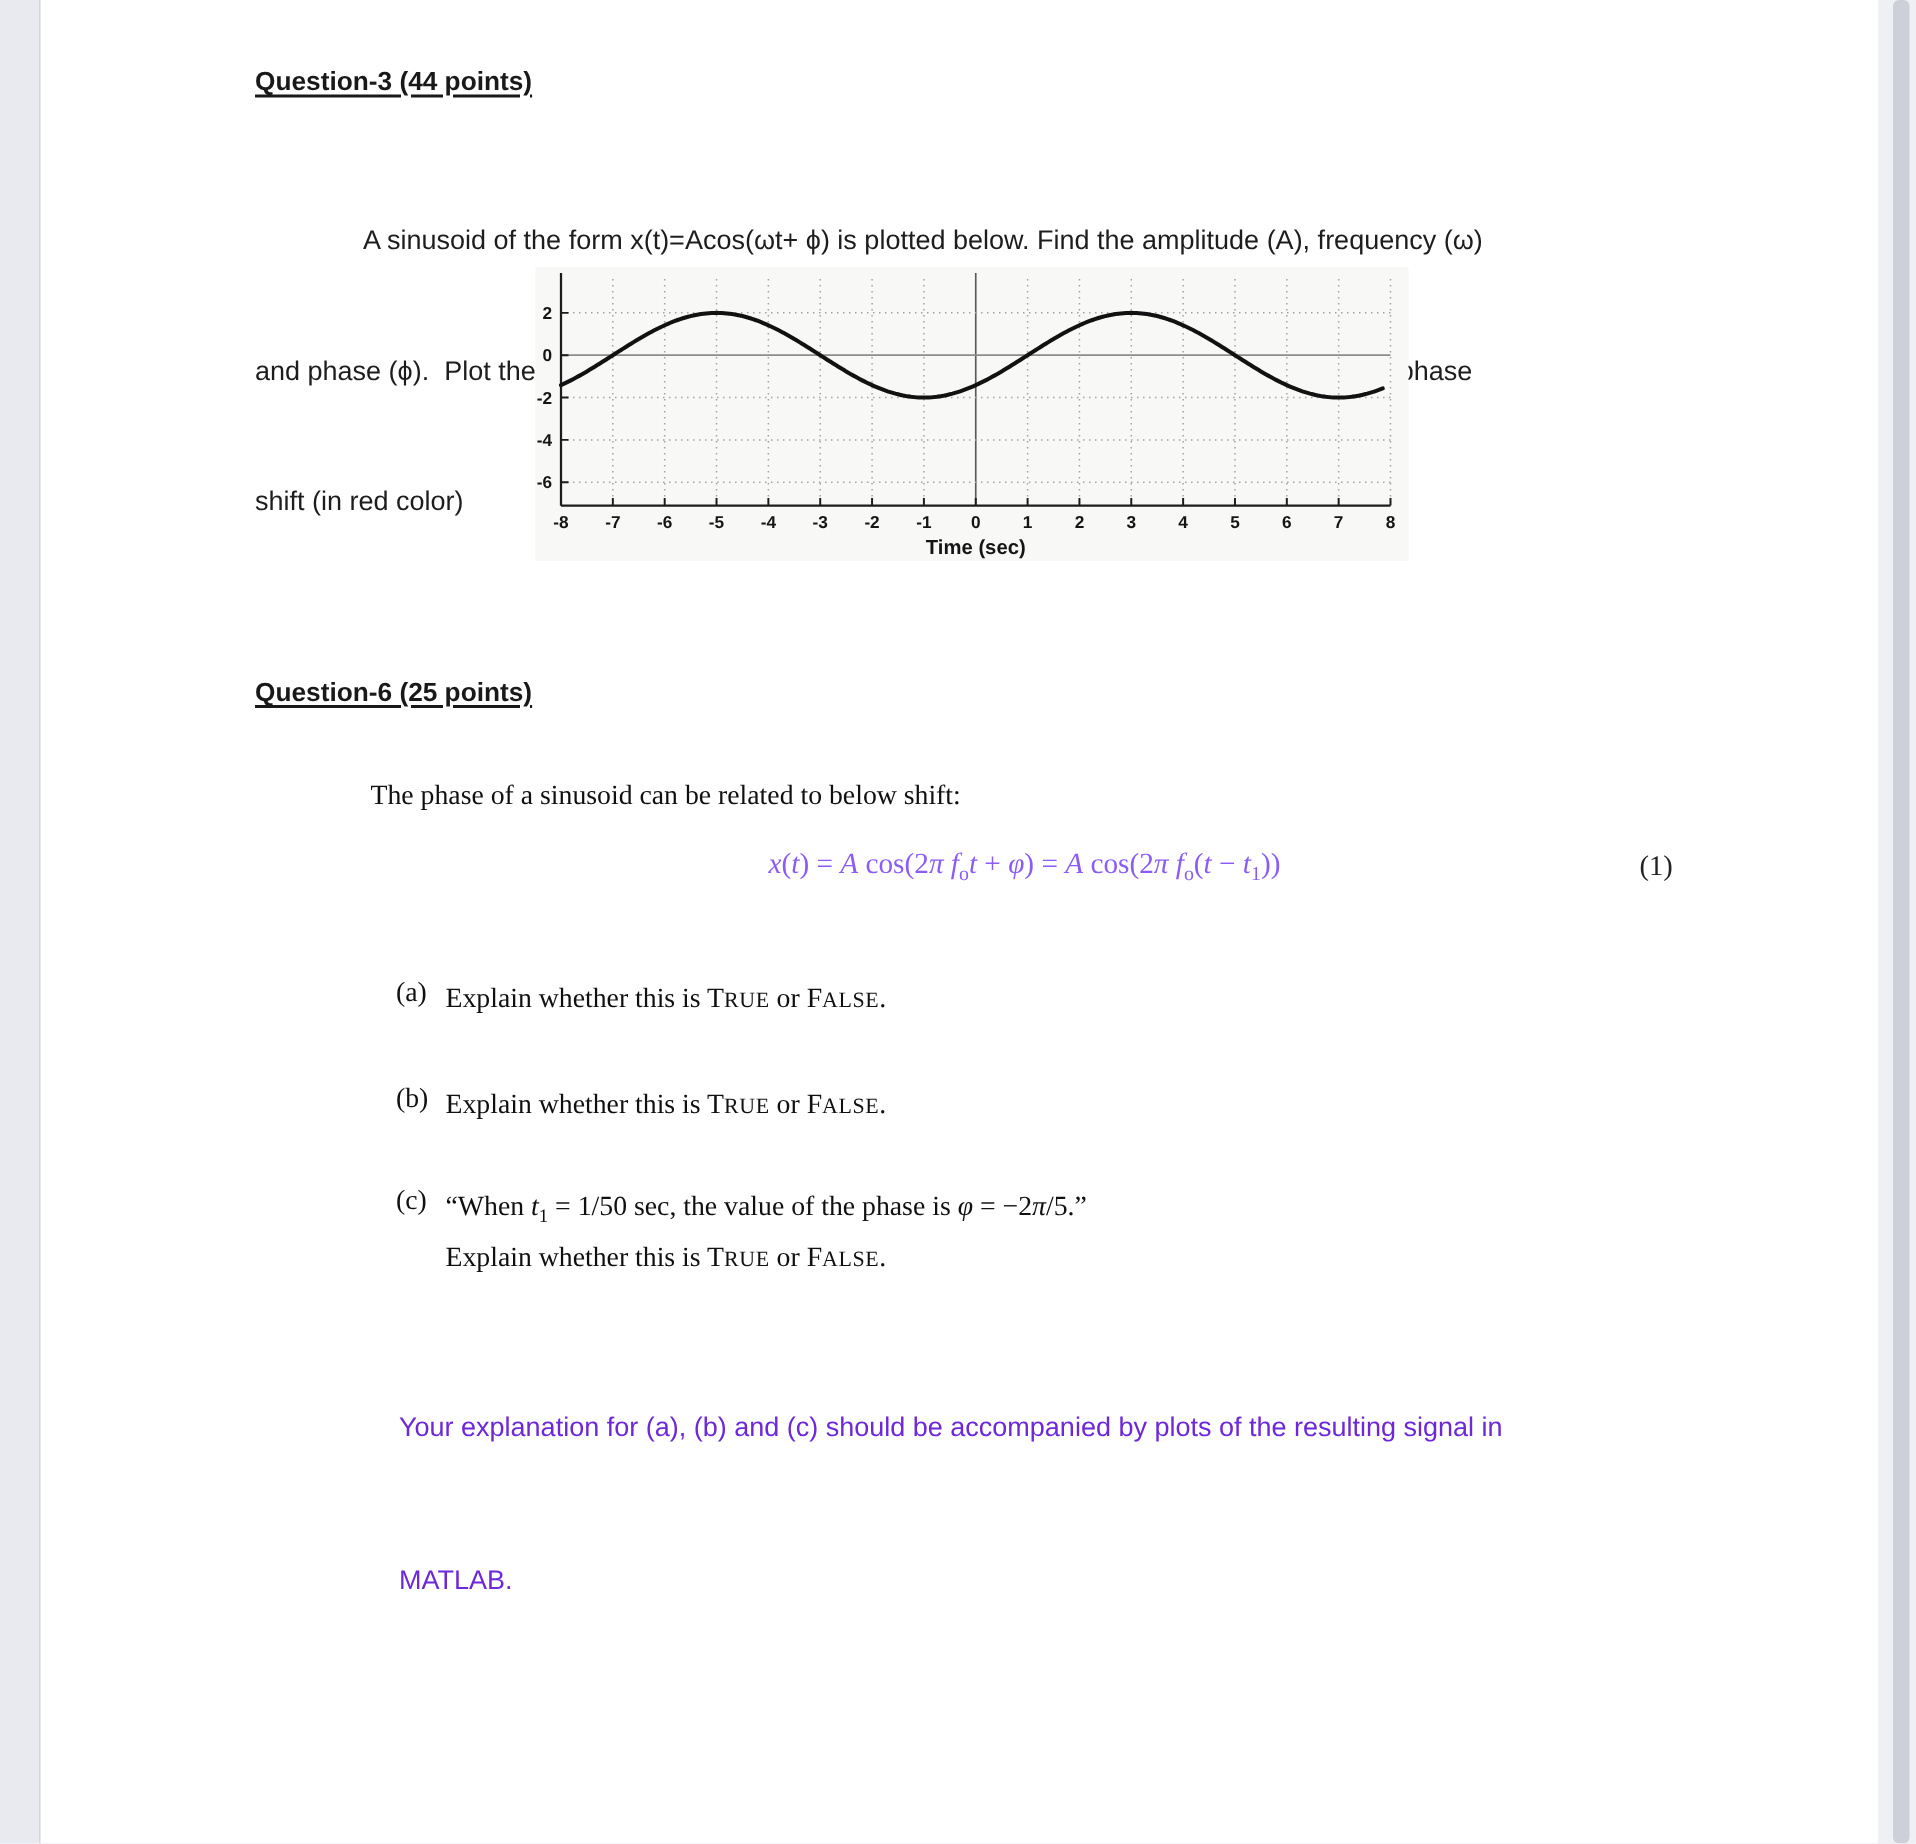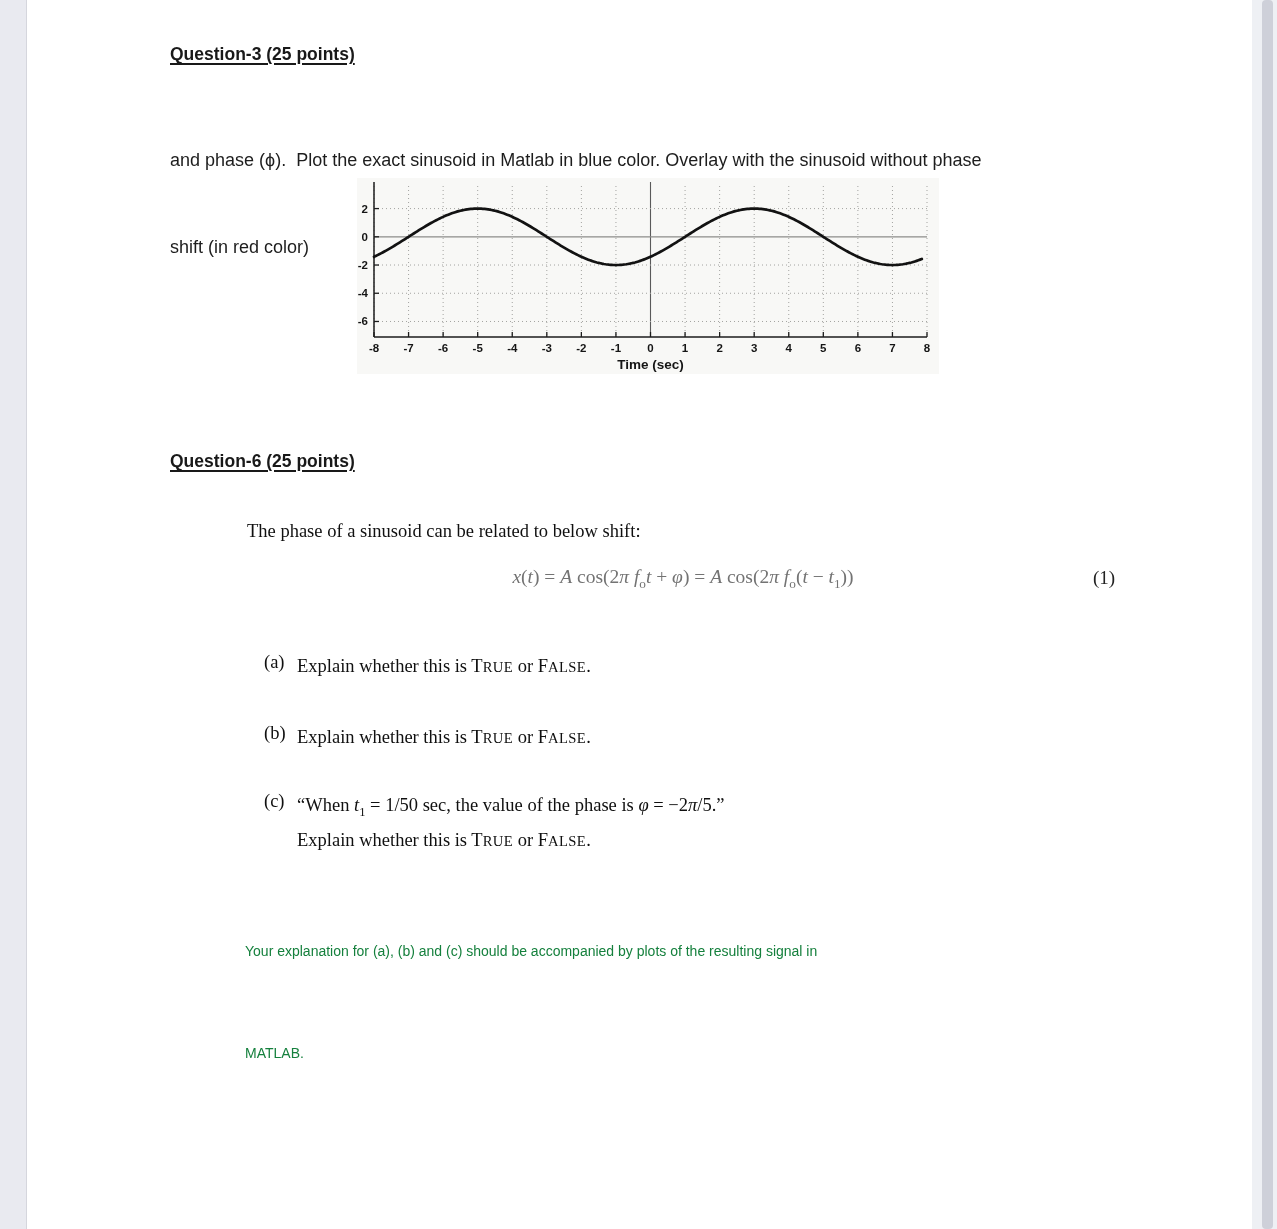--- a/index.html
+++ b/index.html
@@ -60,21 +60,21 @@
     color:#101010;
     white-space:pre;
   }
   .equation-row{
     position:absolute;
     left:220px;top:566px;
     width:872px;
     text-align:center;
     font-family:"Liberation Serif",serif;
     font-size:19.5px;
-    color:#737373;
+    color:#8b5cf6;
   }
   .equation-number{
     position:absolute;
     left:1066px;top:567px;
     font-family:"Liberation Serif",serif;
     font-size:19px;
     color:#222;
   }
   .q4-item{
     position:absolute;
@@ -85,43 +85,45 @@
   }
   .q4-item .item-label{
     width:33px;
     flex:0 0 33px;
   }
   .q4-item .item-body{line-height:28px;}
   .sc{font-size:79%;letter-spacing:0.4px;}
   sub{font-size:68%;}
   .closing{
     position:absolute;
-    font-size:14px;
+    font-size:18px;
     line-height:34px;
-    color:#15803d;
-    white-space:pre;
+    color:#6d28d9;
+    white-space:pre;
+    margin-left:21px;
   }
   .figure{
     position:absolute;
     left:330px;top:178px;
     width:582px;height:196px;
     background:#f8f8f6;
   }
   .figure svg{display:block;}
 </style>
 </head>
 <body>
 
 <div class="viewport">
 
   <div class="page">
 
-    <div class="q-heading" style="left:143px;top:44px;">Question-3 (25 points)</div>
+    <div class="q-heading" style="left:143px;top:44px;">Question-3 (44 points)</div>
 
     <div class="sans-par" style="left:143px;top:88px;width:960px;">
+      <div class="indent">A sinusoid of the form x(t)=Acos(ωt+ ϕ) is plotted below. Find the amplitude (A), frequency (ω)</div>
       <div>and phase (ϕ).  Plot the exact sinusoid in Matlab in blue color. Overlay with the sinusoid without phase</div>
       <div>shift (in red color)</div>
     </div>
 
     <div class="figure">
       <svg width="582" height="196" viewBox="0 0 582 196">
           <line x1="17" y1="8" x2="17" y2="159" stroke="#a3a3a0" stroke-width="1" stroke-dasharray="1 3"></line>
           <line x1="17" y1="159" x2="17" y2="154" stroke="#1c1c1c" stroke-width="1.3"></line>
           <text x="17" y="174" text-anchor="middle" font-size="11.5" font-weight="bold" font-family="&quot;Liberation Sans&quot;, sans-serif" fill="#151515">-8</text>
           <line x1="51.5625" y1="8" x2="51.5625" y2="159" stroke="#a3a3a0" stroke-width="1" stroke-dasharray="1 3"></line>

